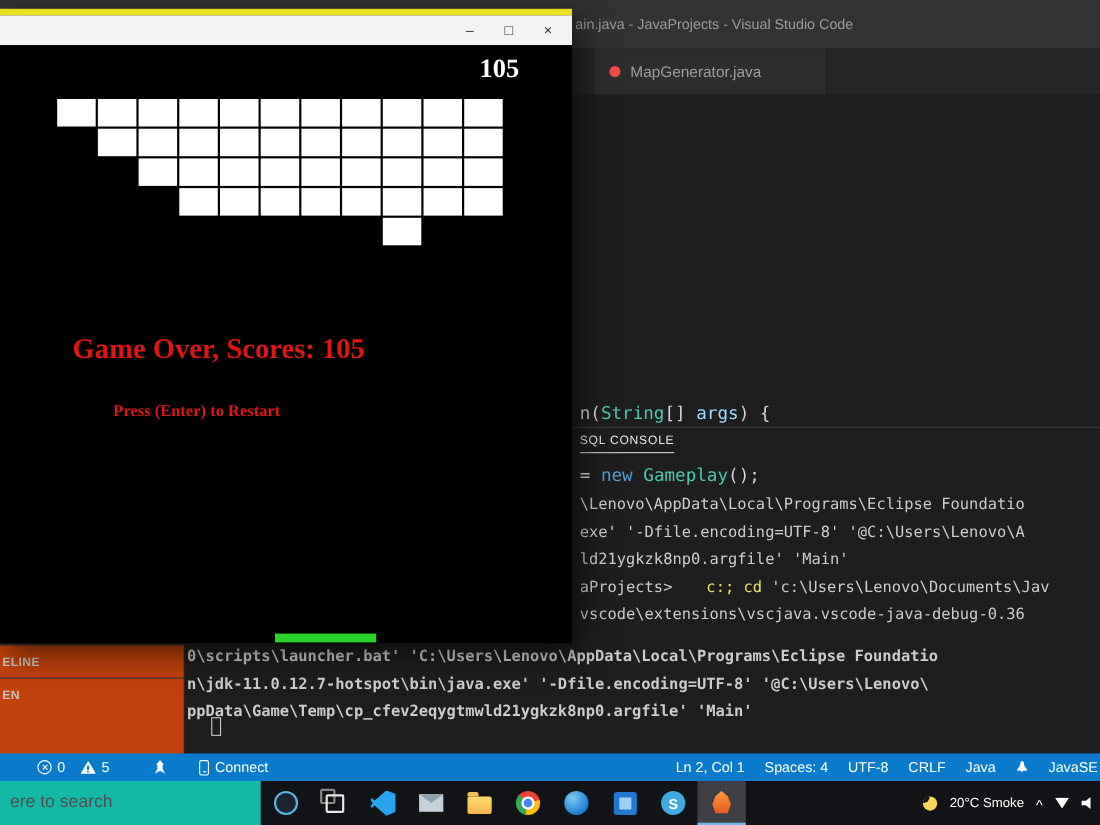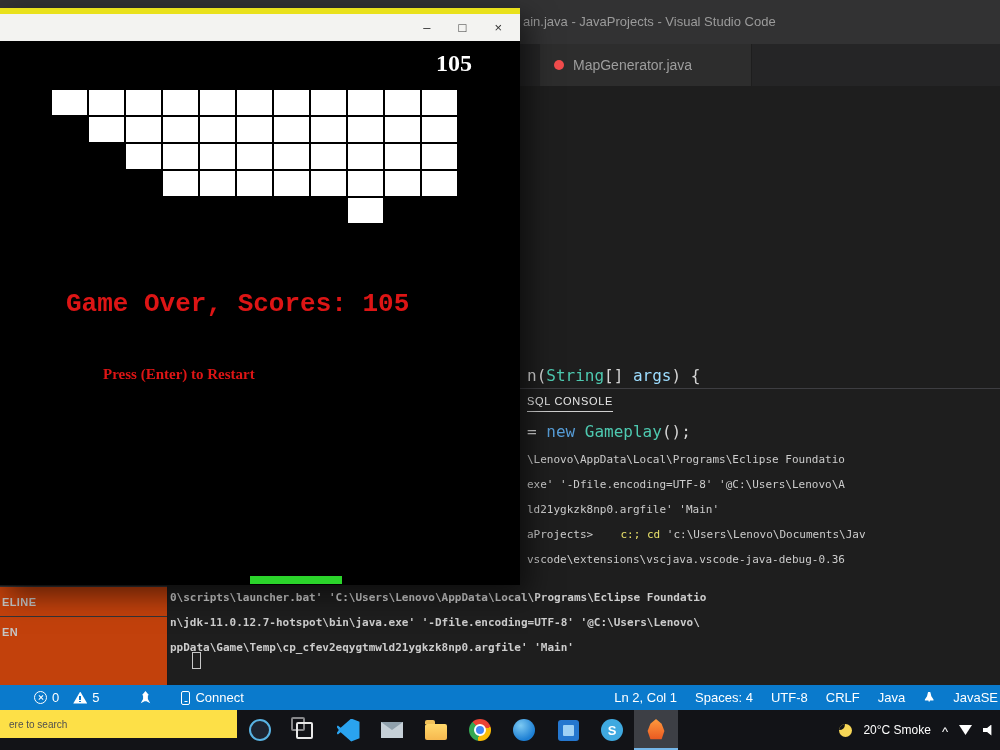--- a/index.html
+++ b/index.html
@@ -13,21 +13,21 @@
   .vs-tabbar{position:absolute;left:0;top:44px;width:1000px;height:42px;background:#252526;}
   .vs-tab{position:absolute;left:540px;top:0;height:42px;width:212px;background:#2d2d2d;display:flex;align-items:center;gap:9px;padding:0 14px;border-right:1px solid #1e1e1e;}
   .tab-dot{width:10px;height:10px;border-radius:50%;background:#f14c4c;flex:none;}
   .vs-tab .lbl{font-size:14px;color:#9d9d9d;white-space:nowrap;}
   .vs-editor{position:absolute;left:0;top:86px;width:1000px;height:302px;background:#1e1e1e;}
   .code-lines{position:absolute;left:527px;top:276px;font-family:"DejaVu Sans Mono",monospace;font-size:16px;}
   .code-line{height:28px;line-height:28px;white-space:pre;}
   .panel-sep{position:absolute;left:0;top:388px;width:1000px;height:1px;background:#3e3e42;}
   .panel-header{position:absolute;left:0;top:389px;width:1000px;height:28px;background:#1e1e1e;}
   .panel-tab{position:absolute;left:527px;top:6px;font-size:11px;letter-spacing:.7px;color:#e7e7e7;padding-bottom:4px;border-bottom:1px solid #cfcfcf;white-space:nowrap;}
-  .term{font-family:"DejaVu Sans Mono",monospace;font-size:11px;}
+  .term{font-family:"DejaVu Sans Mono",monospace;font-size:14px;}
   .term-upper{position:absolute;left:527px;top:447px;}
   .term-lower{position:absolute;left:170px;top:585px;font-weight:bold;}
   .term-line{height:25px;line-height:25px;white-space:pre;}
   .term-cursor{position:absolute;left:192px;top:652px;width:9px;height:17px;border:1px solid #c8c8c8;}
 
   .vs-sidebar{position:absolute;left:0;top:586px;width:168px;height:102px;background:#c2410c;border-right:1px solid #1b1b1c;}
   .side-sec{height:30px;display:flex;align-items:center;border-top:1px solid #333336;font-size:11px;font-weight:700;color:#c5c5c5;letter-spacing:.4px;padding-left:2px;white-space:nowrap;}
 
   
   .vs-statusbar{position:absolute;left:0;top:685px;width:1000px;height:25px;background:#0a7acc;display:flex;align-items:center;justify-content:space-between;color:#fff;font-size:13px;overflow:hidden;}
@@ -49,27 +49,27 @@
   [data-name="bell-icon"]{width:12px;height:12px;background:#fff;clip-path:polygon(50% 0,60% 6%,68% 40%,86% 66%,86% 76%,56% 76%,56% 84%,44% 84%,44% 76%,14% 76%,14% 66%,32% 40%,40% 6%);}
 
   
   .game-window{position:absolute;left:0;top:8px;width:520px;height:577px;box-shadow:8px 10px 26px rgba(0,0,0,.55);}
   .gw-top{height:6px;background:var(--c-top_border,#e9e11c);}
   .gw-titlebar{height:27px;background:#f3f3f1;display:flex;align-items:center;justify-content:flex-end;gap:28px;padding-right:18px;}
   .gw-btn{font-size:13px;color:#333;line-height:1;cursor:default;}
   .gw-area{position:relative;height:544px;background:#000;overflow:hidden;}
   .brick{position:absolute;width:35px;height:25px;background:var(--c-brick,#fff);}
   .gw-score{position:absolute;top:9px;right:48px;font-family:"Liberation Serif",serif;font-weight:700;font-size:24px;color:var(--c-score,#fff);}
-  .gw-over{position:absolute;left:66px;top:248px;font-family:Liberation Mono, monospace;font-weight:700;font-size:26px;color:var(--c-message,#dd1515);white-space:nowrap;}
+  .gw-over{position:absolute;left:66px;top:261px;font-family:Liberation Serif, serif;font-weight:700;font-size:26px;color:var(--c-message,#dd1515);white-space:nowrap;}
   .gw-restart{position:absolute;left:103px;top:325px;font-family:"Liberation Serif",serif;font-weight:700;font-size:15px;color:var(--c-message,#dd1515);white-space:nowrap;}
   .gw-paddle{position:absolute;left:250px;top:535px;width:92px;height:8px;background:var(--c-paddle,#2bd42b);}
 
   
   .taskbar{position:absolute;left:0;top:710px;width:1000px;height:40px;background:#121317;}
-  .tb-search{position:absolute;left:0;top:0;width:237px;height:28px;background:#fde047;display:flex;align-items:center;padding-left:9px;font-size:10px;color:#4f4f4f;white-space:nowrap;overflow:hidden;}
+  .tb-search{position:absolute;left:0;top:0;width:237px;height:40px;background:#14b8a6;display:flex;align-items:center;padding-left:9px;font-size:16px;color:#4f4f4f;white-space:nowrap;overflow:hidden;}
   .tb-icons{position:absolute;left:238px;top:0;height:40px;display:flex;}
   .tb-slot{width:44px;height:40px;display:flex;align-items:center;justify-content:center;}
   .tb-slot.active{background:#3d3f45;box-shadow:inset 0 -2px 0 #75b6e8;}
   .tb-tray{position:absolute;right:0;top:0;height:40px;display:flex;align-items:center;gap:11px;padding-right:5px;color:#fff;font-size:12px;}
   .tray-chevron{font-size:13px;transform:translateY(1px);}
 
   [data-name="cortana-icon"]{width:22px;height:22px;border-radius:50%;border:2px solid #59b3e3;background:#1d2430;}
   [data-name="task-view-icon"]{width:17px;height:17px;border:2px solid #e8e8e8;border-radius:2px;position:relative;}
   [data-name="task-view-icon"]::before{content:"";position:absolute;left:-7px;top:-7px;width:10px;height:10px;border:2px solid rgba(232,232,232,.55);border-radius:2px;}
   [data-name="vscode-icon"]{width:23px;height:23px;background:#2aa3ef;clip-path:polygon(64% 0,100% 14%,100% 86%,64% 100%,18% 60%,6% 70%,0 64%,10% 50%,0 36%,6% 30%,18% 40%);}

